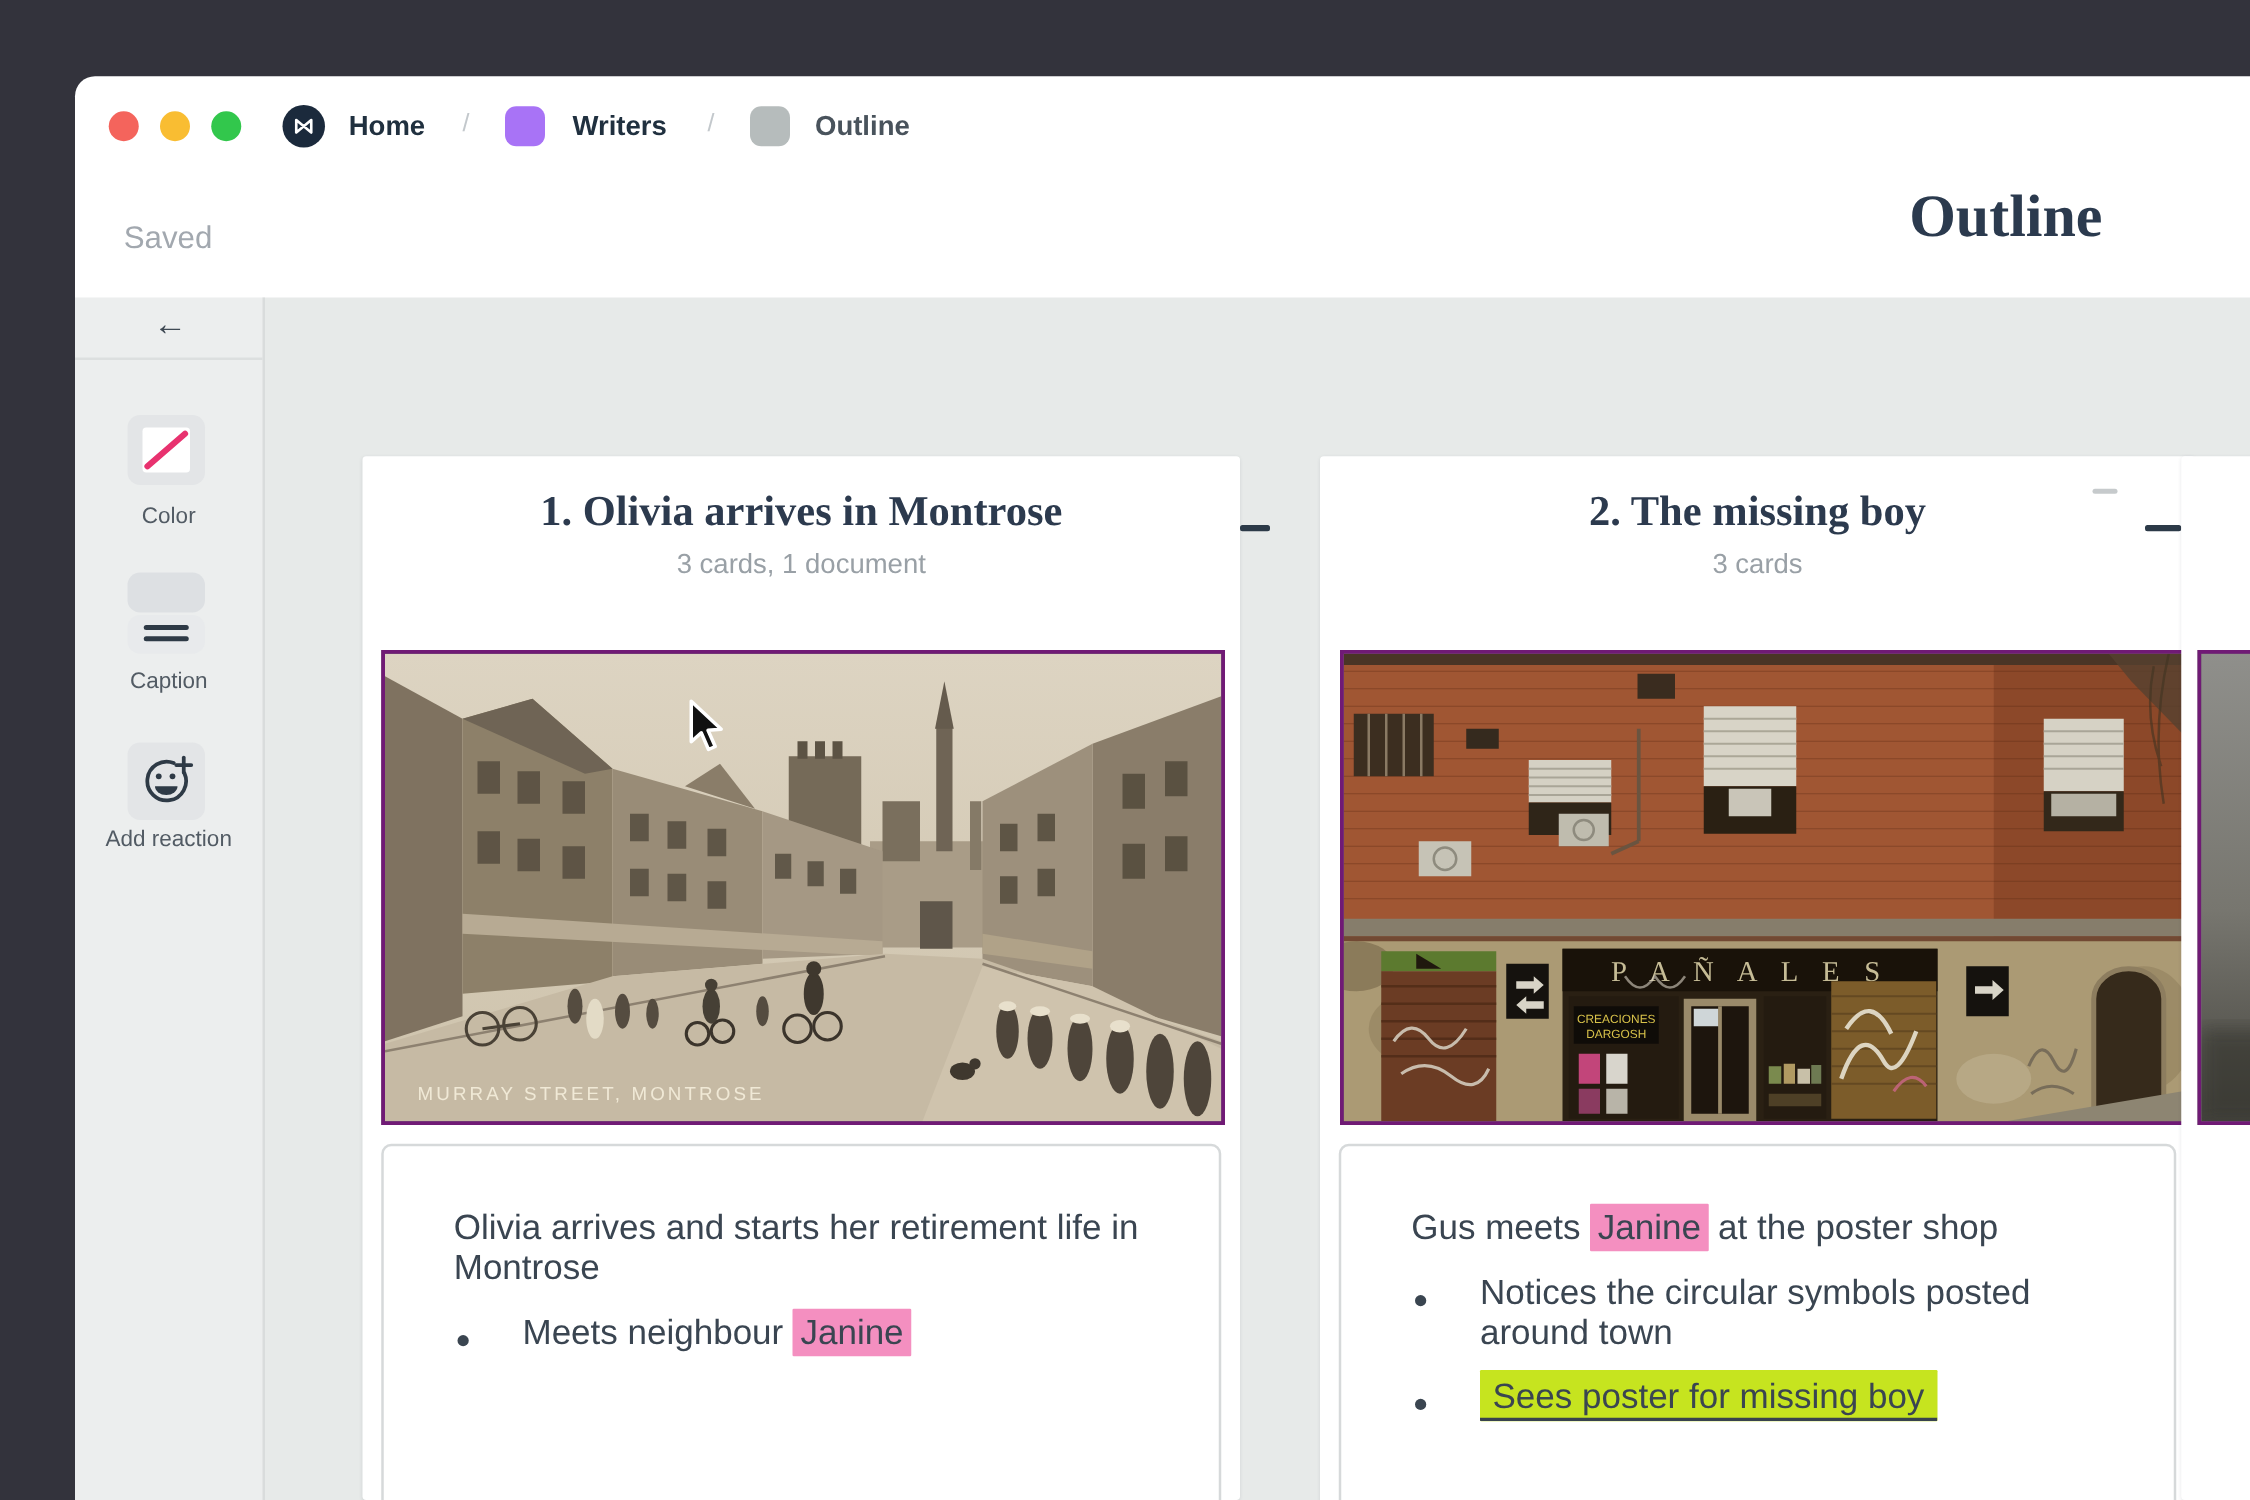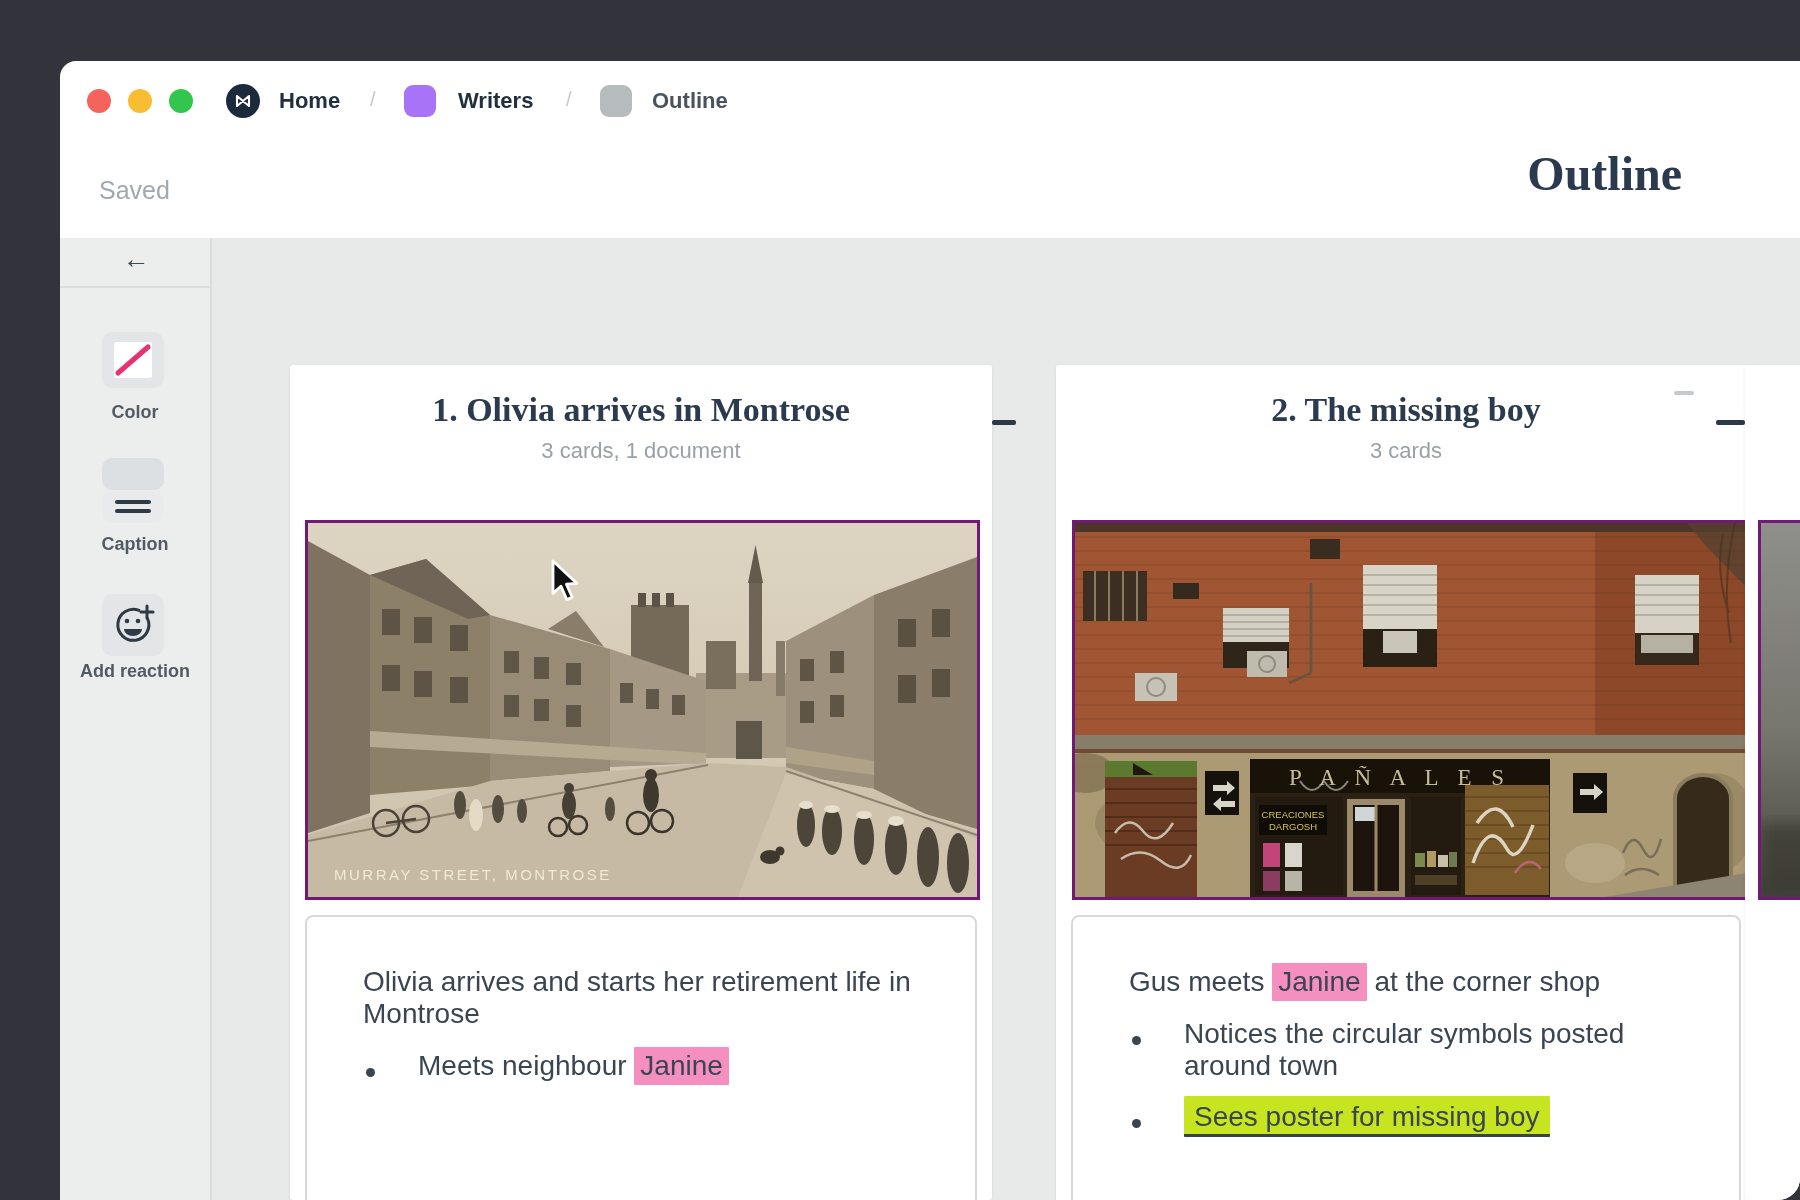--- a/index.html
+++ b/index.html
@@ -1,17 +1,17 @@
 <!DOCTYPE html>
 <html><head>
 <meta charset="utf-8">
 <style>
   html,body{margin:0;padding:0;background:#33333c;}
   .stage{position:relative;width:1800px;height:1200px;overflow:hidden;background:#33333c;
-         font-family:"Liberation Sans",sans-serif;border-radius:22px;-webkit-font-smoothing:antialiased;}
+         font-family:"Liberation Sans",sans-serif;-webkit-font-smoothing:antialiased;}
   .abs{position:absolute;}
 
   
   .window{left:60px;top:61px;width:1740px;height:1139px;background:#ffffff;border-radius:16px 0 0 0;}
   .light{width:24px;height:24px;border-radius:50%;top:89px;}
   .logo-circle{width:34px;height:34px;border-radius:50%;top:84px;left:226px;background:#1b2a3c;
                display:flex;align-items:center;justify-content:center;cursor:pointer;}
   .crumb{top:88px;font-size:22px;font-weight:bold;color:#20303f;cursor:pointer;}
   .crumb.dim{color:#49535c;}
   .crumb-sep{top:88px;font-size:20px;color:#c3c8cc;font-weight:normal;}
@@ -19,21 +19,21 @@
   .saved{left:99px;top:176px;font-size:25px;color:#a2a8af;}
   .board-title{right:118px;top:146px;font-size:48px;font-weight:bold;color:#2b3a4e;
                font-family:"Liberation Serif",serif;cursor:text;}
 
   
   .sidebar{left:60px;top:238px;width:150px;height:962px;background:#eceeee;border-right:2px solid #d9dcdc;}
   .canvas{left:212px;top:238px;width:1588px;height:962px;background:#e7eae9;}
   .back-btn{left:112px;top:244px;width:48px;height:36px;font-size:27px;color:#3e4953;text-align:center;cursor:pointer;}
   .side-divider{left:60px;top:286px;width:150px;height:2px;background:#dcdfdf;}
   .tool-icon{left:102px;width:62px;background:#e3e5e7;border-radius:10px;cursor:pointer;}
-  .tool-label{left:60px;width:150px;text-align:center;font-size:18px;color:#525b64;font-weight:bold;}
+  .tool-label{left:60px;width:150px;text-align:center;font-size:18px;color:#525b64;}
   .color-chip{position:absolute;left:12px;top:10px;width:38px;height:36px;background:#ffffff;border-radius:3px;}
   .cap-lines span{position:absolute;left:13px;height:3.5px;background:#2e3a46;border-radius:2px;}
 
   
   .card{top:365px;background:#ffffff;border-radius:3px;box-shadow:0 1px 3px rgba(40,50,60,.10);cursor:pointer;}
   .card-title{margin:26px 10px 0;text-align:center;font-family:"Liberation Serif",serif;
               font-weight:bold;font-size:34px;color:#2c3a4e;cursor:text;}
   .card-sub{margin:9px 10px 0;text-align:center;font-size:22px;color:#99a0a6;}
   .photo{position:absolute;top:155px;border:3px solid #701a75;overflow:hidden;cursor:pointer;background:#777;}
   .photo svg{display:block;}
@@ -391,21 +391,21 @@
         <path d="M600,374 L600,276 a28,24 0 0 1 56,0 L656,374" fill="none" stroke="#8d7d5f" stroke-width="4"></path>
 
         <path d="M648,10 q-8,40 6,80 M660,0 q-14,60 -4,120" fill="none" stroke="#3f3422" stroke-width="2" opacity="0.6"></path>
 
         <polygon points="530,374 671,350 671,374" fill="#8d8572"></polygon>
       </svg>
     </div>
 
     <div class="tbox" style="width:666px;">
       <div class="tbox-inner">
-        <p><span>Gus meets </span><span class="hl-pink" style="background:#f48fc0;">Janine</span><span> at the corner shop</span></p>
+        <p><span>Gus meets </span><span class="hl-pink" style="background:#f48fc0;">Janine</span><span> at the poster shop</span></p>
         <ul>
           <li>
             <span class="dot"></span>
             <span>Notices the circular symbols posted around town</span>
           </li>
           <li>
             <span class="dot"></span>
             <span class="hl-green" style="background:#c6e41f;">Sees poster for missing boy</span>
           </li>
         </ul>

